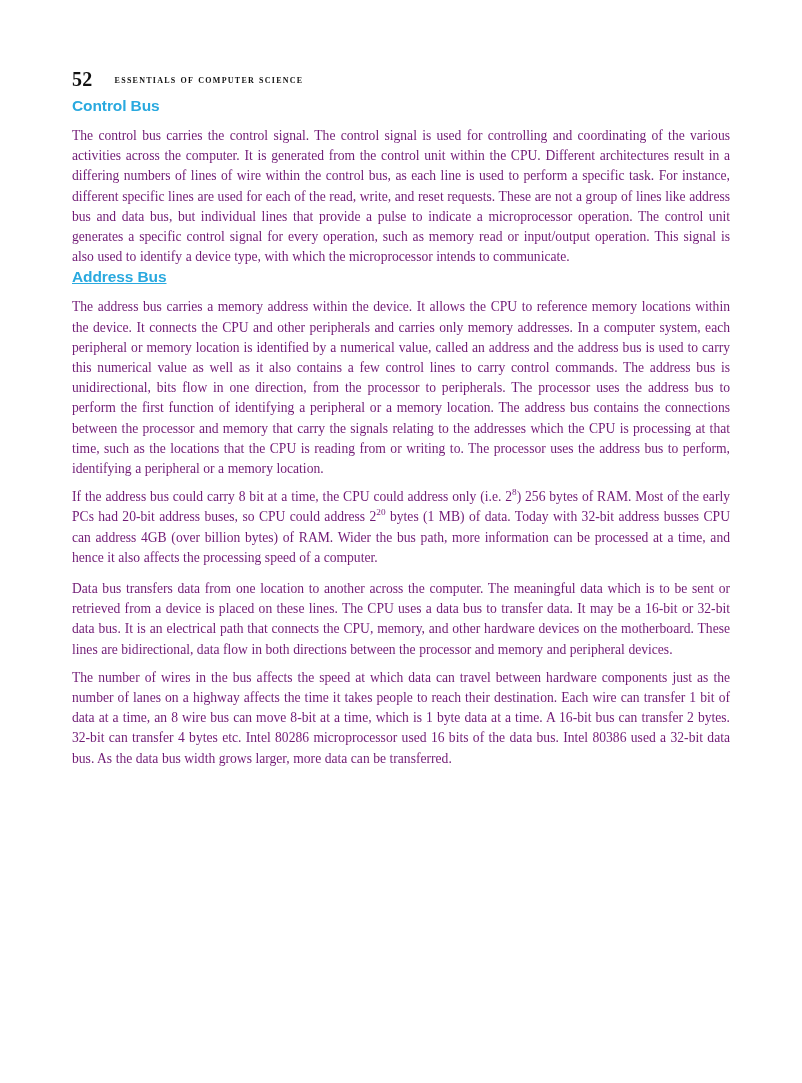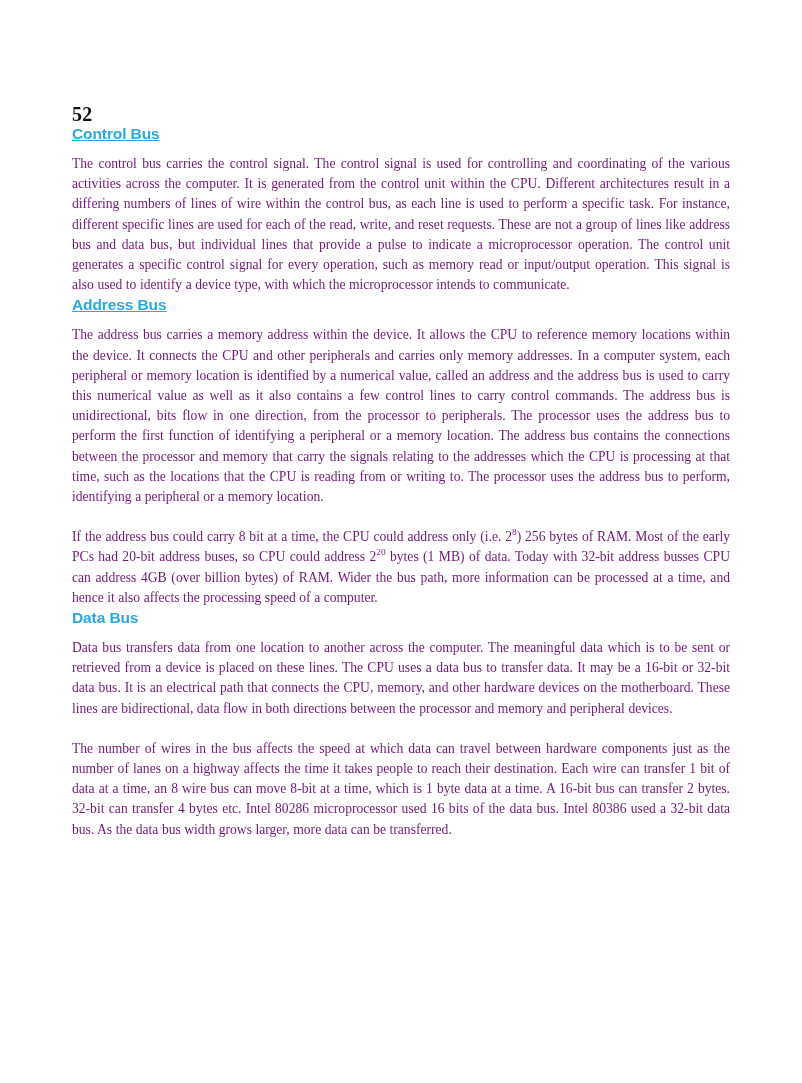--- a/index.html
+++ b/index.html
@@ -24,22 +24,22 @@
   .content {
     position: absolute;
     left: 72px;
     top: 0;
     width: 658px;
   }
 
   
   .running-head {
     display: flex;
-    align-items: flex-end;
-    padding-top: 90px;
+    align-items: center;
+    padding-top: 62px;
     height: 34px;
     box-sizing: content-box;
   }
   .folio {
     font-family: "Liberation Serif", serif;
     font-weight: bold;
     font-size: 20px;
     line-height: 20px;
     color: #111111;
     letter-spacing: 0.3px;
@@ -61,67 +61,67 @@
   h2.section-heading {
     font-family: "Liberation Sans", sans-serif;
     font-weight: bold;
     font-size: 15.5px;
     line-height: 19px;
     color: #29a9df;
     margin: 0;
     padding: 0;
     letter-spacing: -0.1px;
   }
-  .h-control { margin-top: 21px; text-decoration: underline; }
+  .h-control { margin-top: 21px; }
   .h-address { margin-top: 26px; text-decoration: underline; }
   .h-data    { margin-top: 26px; }
 
   
   p.body {
     font-family: "Liberation Serif", serif;
     font-size: 13.6px;
     line-height: 20.2px;
     color: #701a75;
     text-align: justify;
     text-justify: inter-word;
     margin: 0;
     padding: 0;
     word-spacing: 0.1px;
   }
   p.after-heading { margin-top: 11px; }
-  p.after-para    { margin-top: 20px; }
+  p.after-para    { margin-top: 8px; }
 
   b.inline-bold {
     font-weight: normal;
   }
   sup {
     font-size: 0.68em;
     vertical-align: super;
     line-height: 0;
   }
 </style>
 </head>
 <body>
 
 <div class="page">
   <div class="content">
 
     <div class="running-head">
       <span class="folio">52</span>
+      <span class="head-title">Essentials of Computer Science</span>
     </div>
 
     <h2 class="section-heading h-control">Control Bus</h2>
     <p class="body after-heading">The control bus carries the control signal. The control signal is used for controlling and coordinating of the various activities across the computer. It is generated from the control unit within the CPU. Different architectures result in a differing numbers of lines of wire within the control bus, as each line is used to perform a specific task. For instance, different specific lines are used for each of the read, write, and reset requests. These are not a group of lines like address bus and data bus, but individual lines that provide a pulse to indicate a microprocessor operation. The control unit generates a specific control signal for every operation, such as memory read or input/output operation. This signal is also used to identify a device type, with which the microprocessor intends to communicate.</p>
 
     <h2 class="section-heading h-address">Address Bus</h2>
     <p class="body after-heading">
       <span>The address bus carries a memory address within the device. It allows the CPU to reference memory locations within the device. It connects the CPU and other peripherals and carries only memory addresses. In a computer system, each peripheral or memory location is identified by a numerical value, called an </span><b class="inline-bold">address</b><span> and the address bus is used to carry this numerical value as well as it also contains a few control lines to carry control commands. The address bus is unidirectional, bits flow in one direction, from the processor to peripherals. The processor uses the address bus to perform the first function of identifying a peripheral or a memory location. The address bus contains the connections between the processor and memory that carry the signals relating to the addresses which the CPU is processing at that time, such as the locations that the CPU is reading from or writing to. The processor uses the address bus to perform, identifying a peripheral or a memory location.</span>
     </p>
     <p class="body after-para">
       <span>If the address bus could carry 8 bit at a time, the CPU could address only (i.e. 2</span><sup>8</sup><span>) 256 bytes of RAM. Most of the early PCs had 20-bit address buses, so CPU could address 2</span><sup>20</sup><span> bytes (1 MB) of data. Today with 32-bit address busses CPU can address 4GB (over billion bytes) of RAM. Wider the bus path, more information can be processed at a time, and hence it also affects the processing speed of a computer.</span>
     </p>
 
-    <h2 class="section-heading h-data">Data Bus</h2>
     <p class="body after-heading">Data bus transfers data from one location to another across the computer. The meaningful data which is to be sent or retrieved from a device is placed on these lines. The CPU uses a data bus to transfer data. It may be a 16-bit or 32-bit data bus. It is an electrical path that connects the CPU, memory, and other hardware devices on the motherboard. These lines are bidirectional, data flow in both directions between the processor and memory and peripheral devices.</p>
     <p class="body after-para">The number of wires in the bus affects the speed at which data can travel between hardware components just as the number of lanes on a highway affects the time it takes people to reach their destination. Each wire can transfer 1 bit of data at a time, an 8 wire bus can move 8-bit at a time, which is 1 byte data at a time. A 16-bit bus can transfer 2 bytes. 32-bit can transfer 4 bytes etc. Intel 80286 microprocessor used 16 bits of the data bus. Intel 80386 used a 32-bit data bus. As the data bus width grows larger, more data can be transferred.</p>
 
   </div>
 </div>
 
 </body></html>

